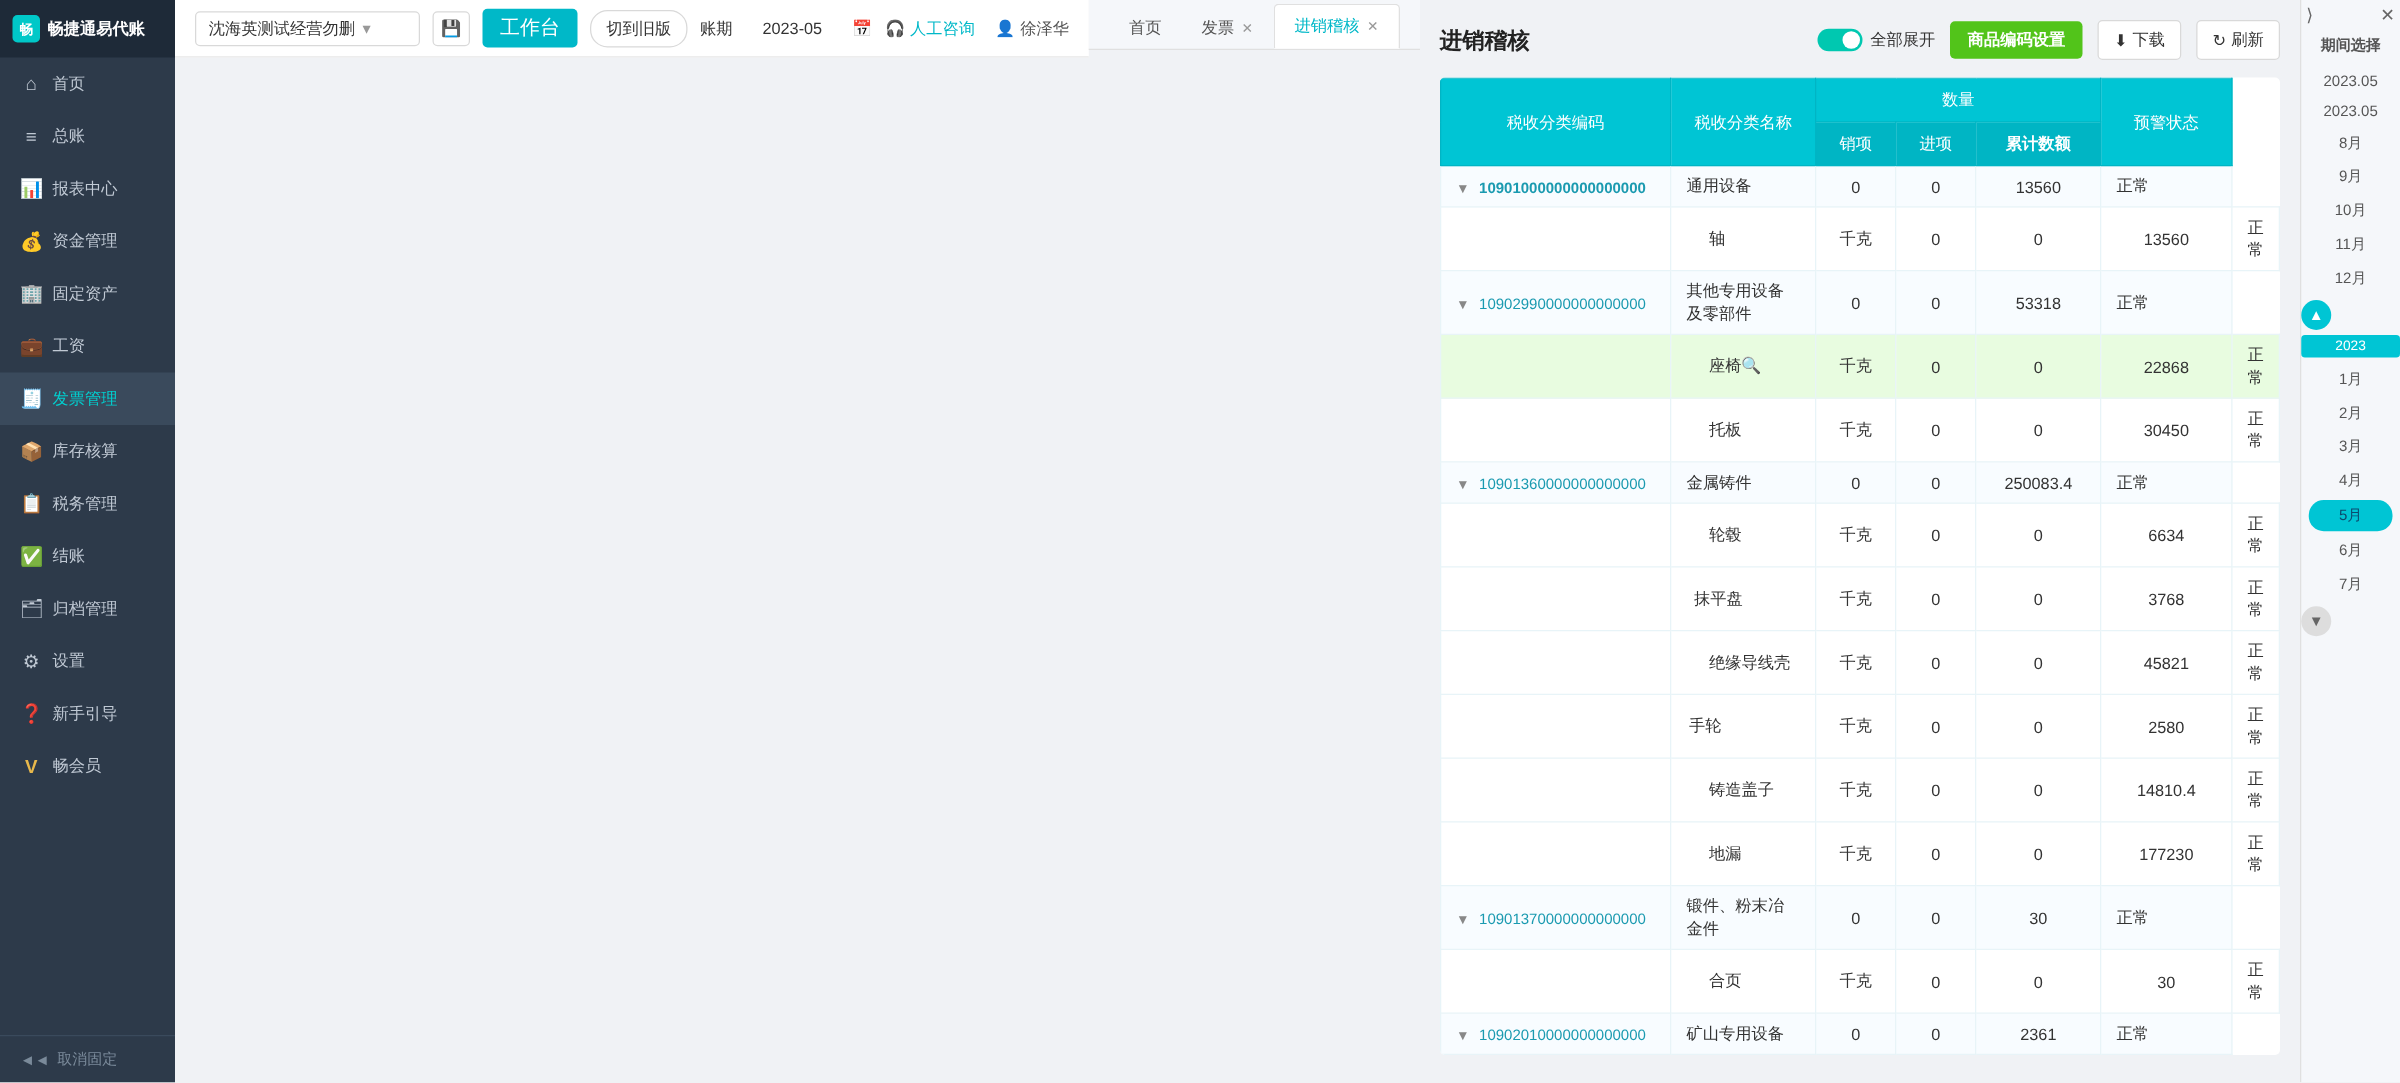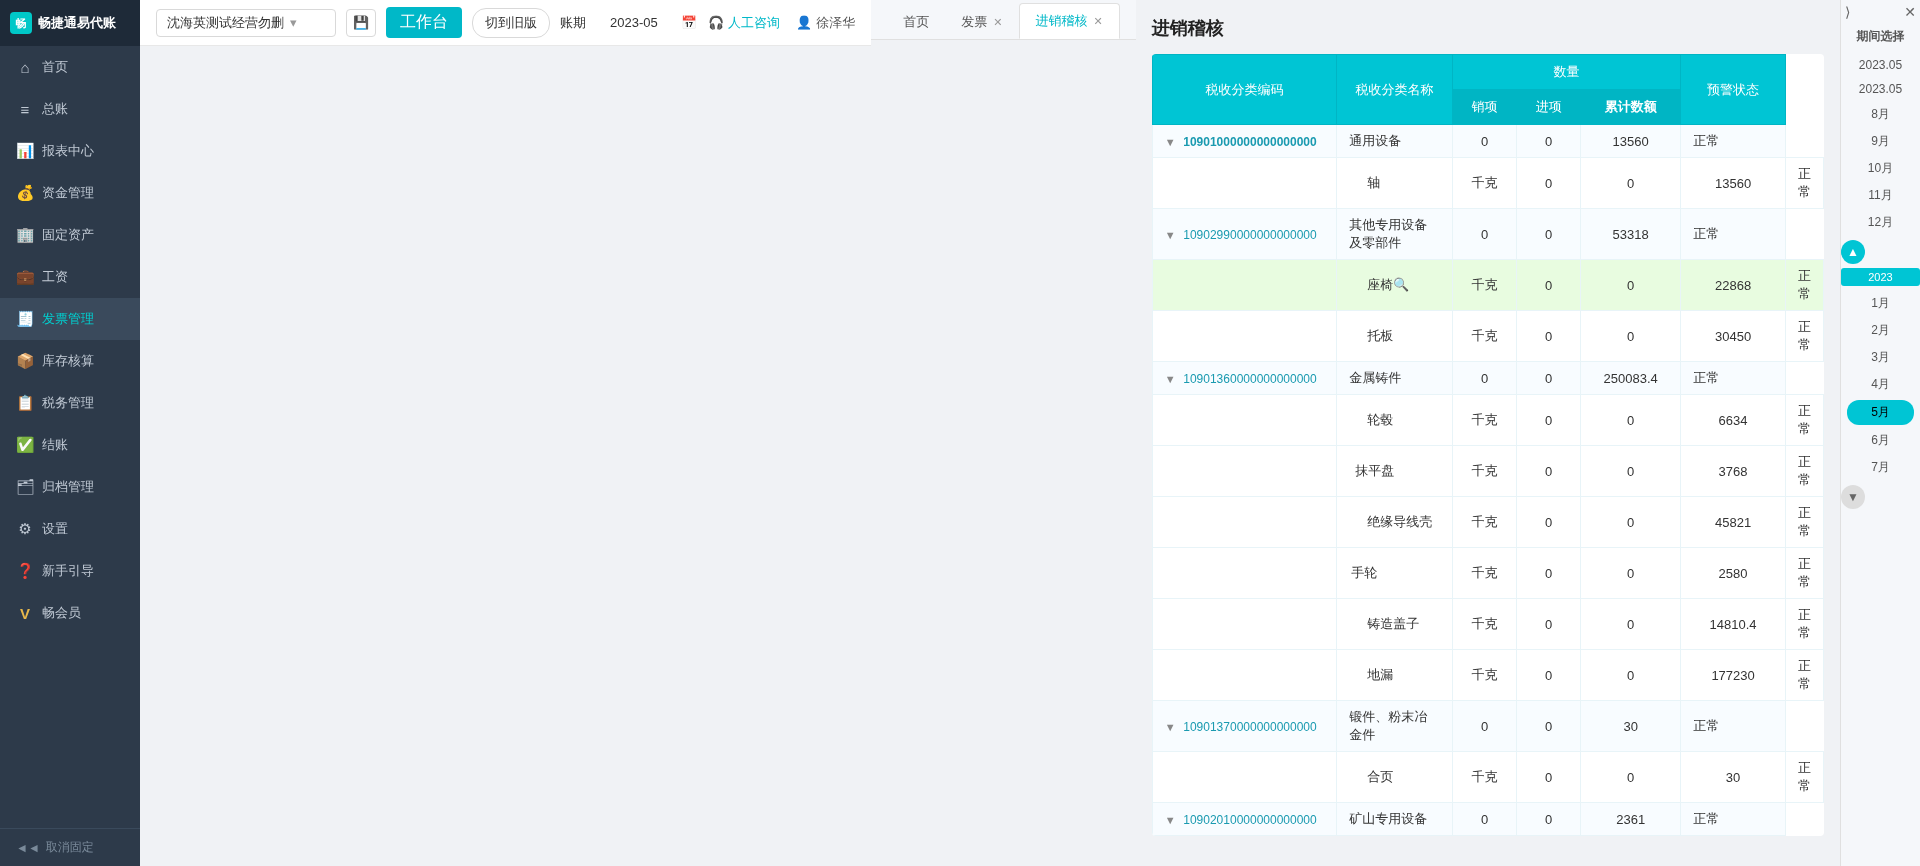--- a/index.html
+++ b/index.html
@@ -59,21 +59,21 @@
     .expand-icon { color: #888; margin-right: 4px; font-size: 11px; }
     .search-icon-sm { color: #aaa; cursor: pointer; }
 
     
     .right-panel { width: 80px; background: #f5f7fa; border-left: 1px solid #e0e0e0; display: flex; flex-direction: column; align-items: center; padding-top: 8px; flex-shrink: 0; position: relative; }
     .panel-close-btn { position: absolute; top: 4px; right: 4px; cursor: pointer; font-size: 14px; color: #666; background: none; border: none; }
     .panel-expand-btn { position: absolute; top: 4px; left: 4px; cursor: pointer; font-size: 14px; color: #666; background: none; border: none; }
     .panel-title { font-size: 12px; color: #555; margin-bottom: 8px; font-weight: bold; }
     .period-list { width: 100%; }
     .period-item { padding: 5px 8px; font-size: 12px; color: #555; cursor: pointer; text-align: center; }
-    .period-item.active { background: #00c5d4; color: #000000; border-radius: 12px; margin: 2px 6px; padding: 4px 6px; }
+    .period-item.active { background: #00c5d4; color: #0c4a6e; border-radius: 12px; margin: 2px 6px; padding: 4px 6px; }
     .period-year-badge { background: #00c5d4; color: #fff; font-size: 11px; padding: 3px 6px; border-radius: 3px; margin: 4px 0; cursor: pointer; text-align: center; }
     .scroll-up { width: 24px; height: 24px; background: #00c5d4; border-radius: 50%; display: flex; align-items: center; justify-content: center; color: #fff; cursor: pointer; font-size: 12px; margin: 4px 0; }
     .scroll-down { width: 24px; height: 24px; background: #ddd; border-radius: 50%; display: flex; align-items: center; justify-content: center; color: #666; cursor: pointer; font-size: 12px; margin: 4px 0; }
   </style>
 </head>
 <body>
 
 <div class="sidebar">
   <div class="sidebar-logo">
     <div class="sidebar-logo-icon">畅</div>
@@ -182,20 +182,37 @@
       <span>进销稽核</span>
       <span class="tab-close">✕</span>
     </div>
   </div>
 
   <div class="content">
     <div class="content-main">
 
       <div class="page-header">
         <h2 class="page-title">进销稽核</h2>
+        <div class="page-actions">
+          <div class="toggle-label">
+            <div class="toggle">
+              <div class="toggle-knob"></div>
+            </div>
+            <span>全部展开</span>
+          </div>
+          <button class="btn-green">商品编码设置</button>
+          <button class="btn-outline">
+            <span>⬇</span>
+            <span>下载</span>
+          </button>
+          <button class="btn-outline">
+            <span>↻</span>
+            <span>刷新</span>
+          </button>
+        </div>
       </div>
 
       <table class="data-table">
         <thead>
           <tr>
             <th rowspan="2" style="width:260px;">税收分类编码</th>
             <th rowspan="2" style="width:280px;">税收分类名称</th>
             <th colspan="3">数量</th>
             <th rowspan="2" style="width:200px;">预警状态</th>
           </tr>

